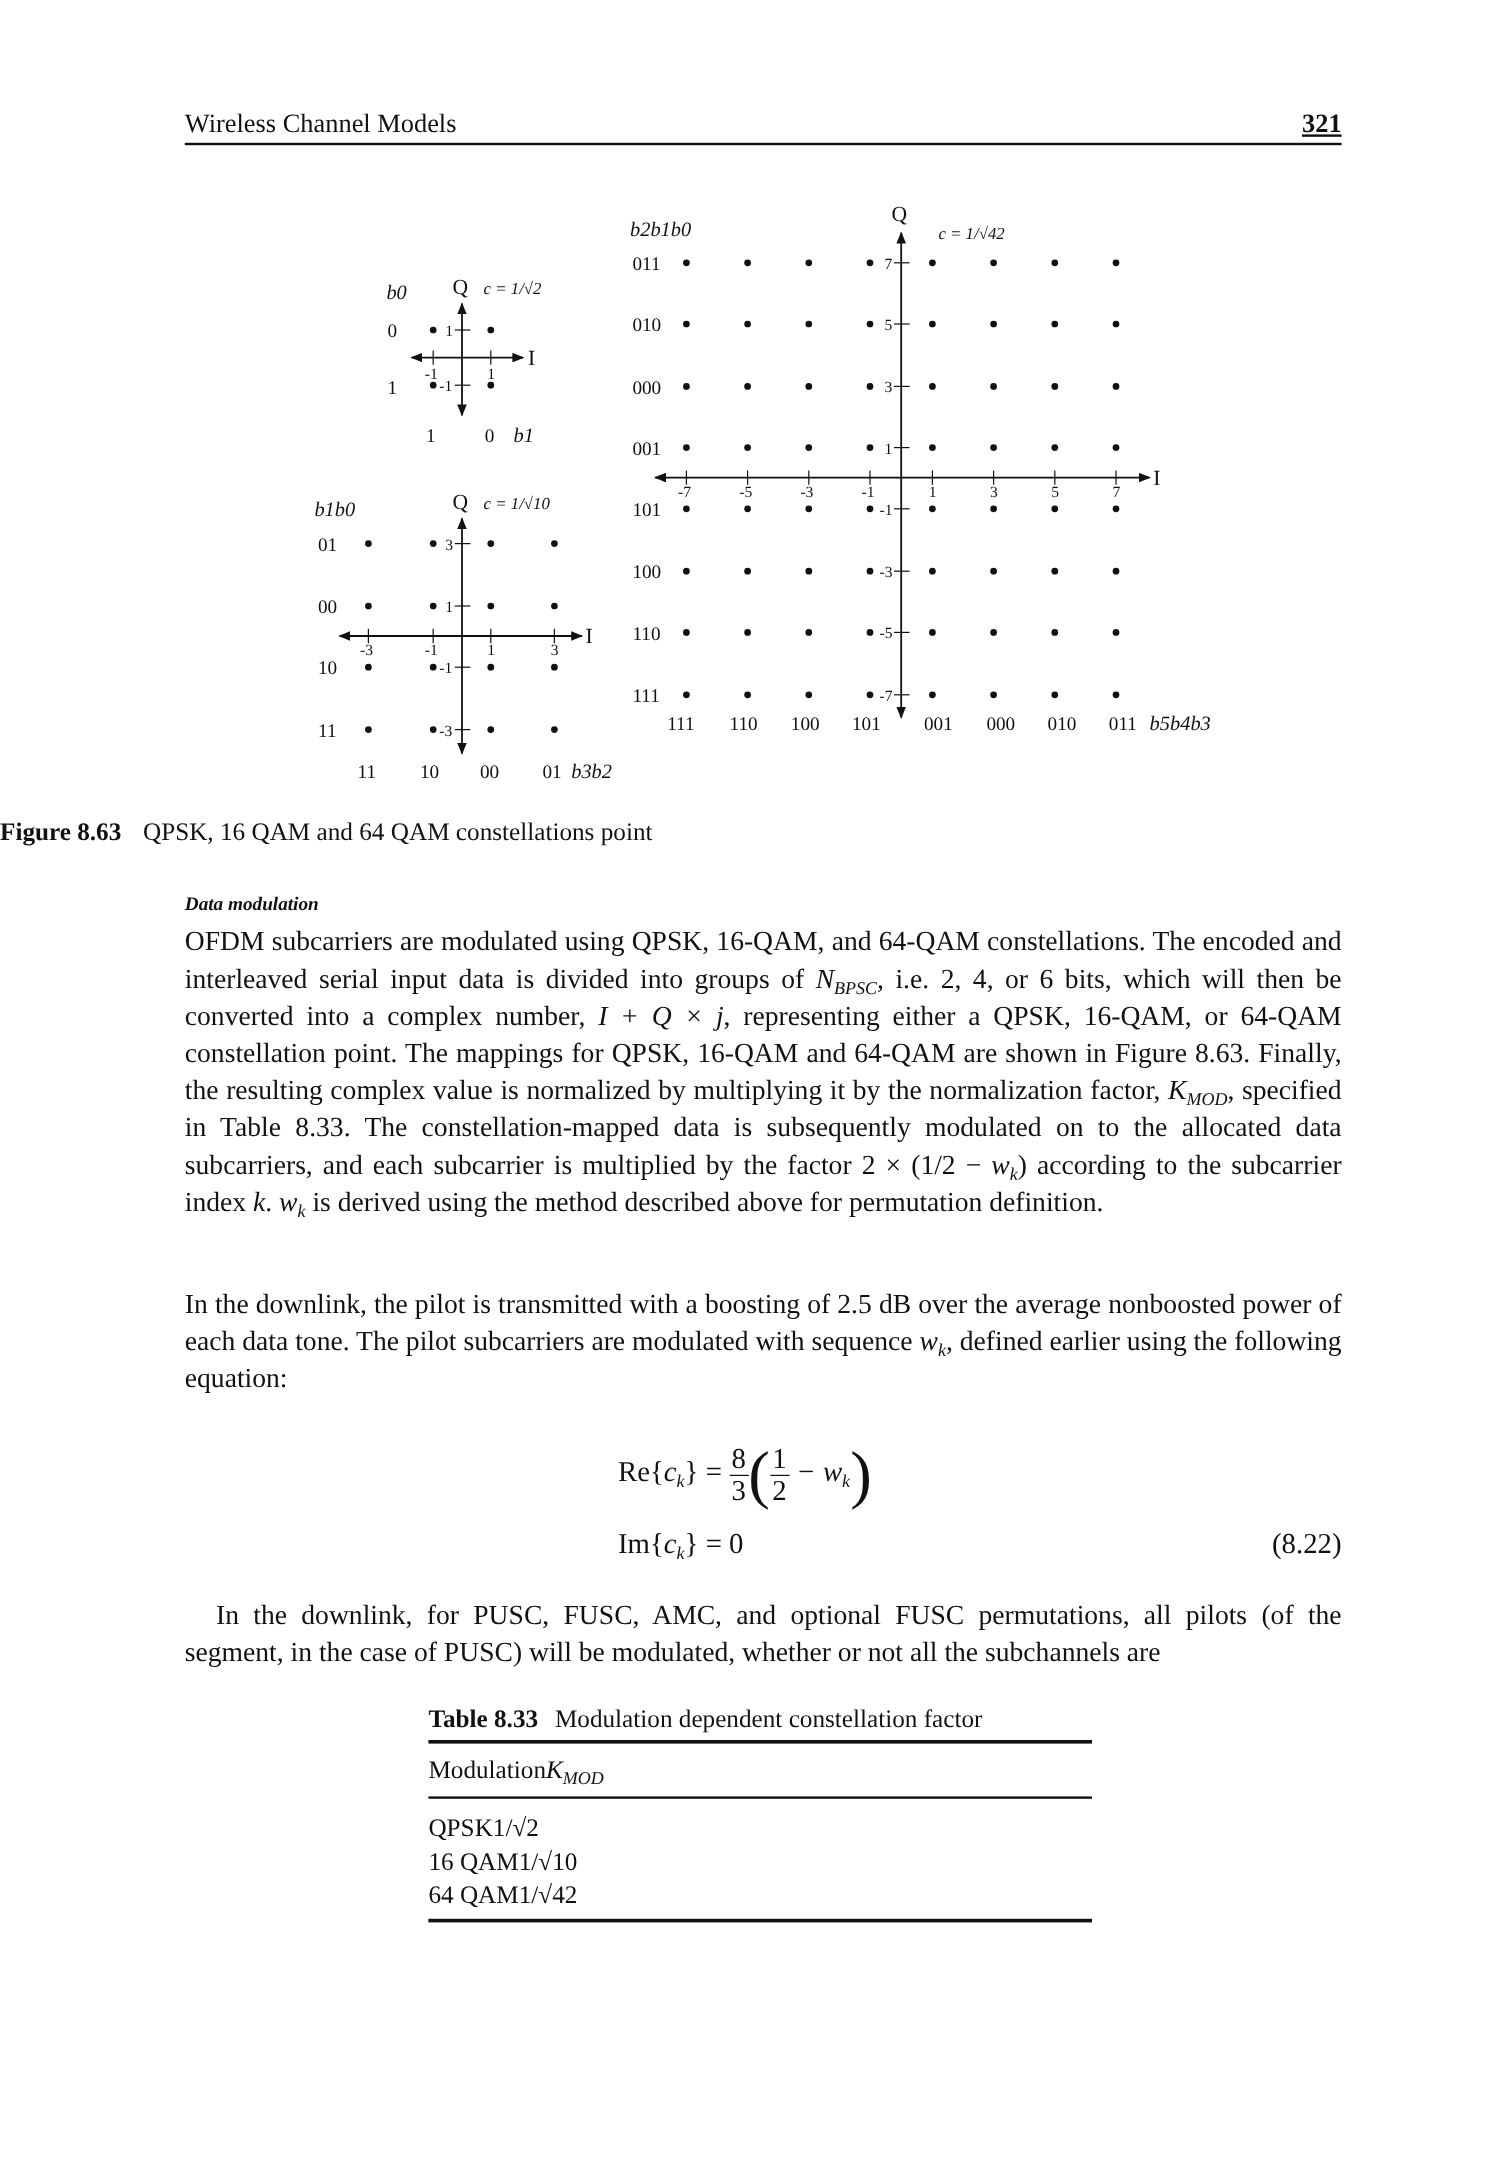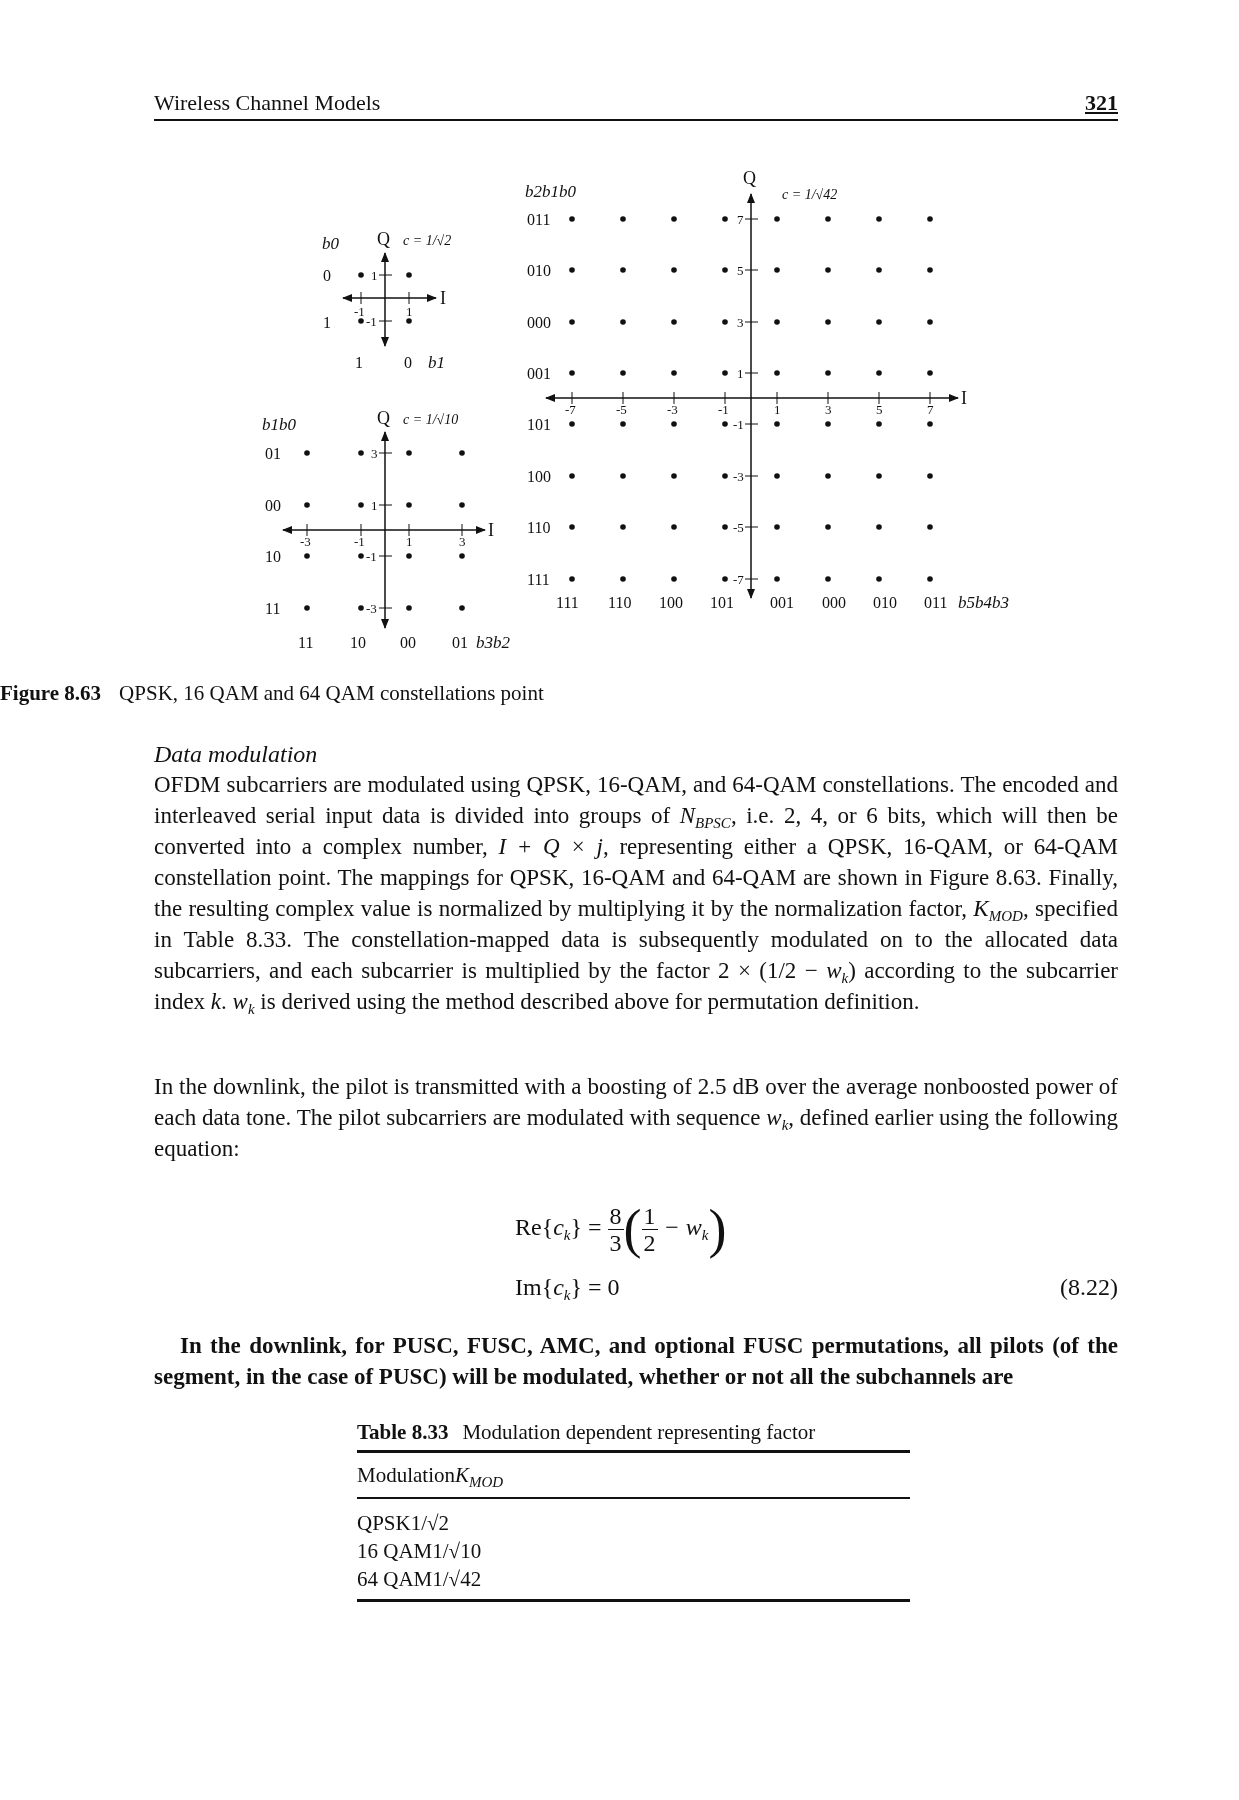--- a/index.html
+++ b/index.html
@@ -6,23 +6,23 @@
   body{width:1239px;height:1800px;position:relative;overflow:hidden;color:#111;
        font-family:"Liberation Serif","DejaVu Serif",serif;}
   .abs{position:absolute;}
   .running-head{left:154px;top:90px;font-size:22px;}
   .page-num{right:121px;top:90px;font-size:22px;font-weight:bold;text-decoration:underline;}
   .head-rule{left:154px;top:119px;width:964px;height:2px;background:#111;}
   svg text{font-family:"Liberation Serif","DejaVu Serif",serif;fill:#111;}
   .caption{left:0;width:1239px;top:681px;font-size:21px;}
   .caption b{margin-right:18px;}
   .section{left:154px;width:964px;font-size:23px;line-height:31px;text-align:justify;}
-  .section h3{font-style:italic;font-weight:normal;font-size:24px;margin:0;line-height:30px;}
+  .section h3{font-style:italic;font-weight:bold;font-size:16px;margin:0;line-height:30px;}
   .section p{margin:0;}
-  .indent{text-indent:26px;font-weight:bold;}
+  .indent{text-indent:26px;}
   sub{font-size:15px;vertical-align:-5px;line-height:0;font-style:italic;}
   i{font-style:italic;}
   .eq{left:515px;top:1198px;width:603px;height:120px;font-size:24px;}
   .eq .row{position:absolute;left:0;white-space:nowrap;}
   .frac{display:inline-block;vertical-align:middle;text-align:center;line-height:26px;}
   .frac span{display:block;}
   .frac .num{border-bottom:1.5px solid #111;padding:0 2px;}
   .paren{font-size:54px;vertical-align:middle;font-weight:200;}
   .eqnum{position:absolute;right:0;top:76px;font-size:24px;}
   .tcap{left:357px;top:1420px;font-size:21px;}
@@ -299,21 +299,21 @@
     <span>Im{</span><i>c</i><sub>k</sub><span>} = 0</span>
   </div>
   <div class="eqnum">(8.22)</div>
 </div>
 
 <div class="abs section" style="top:1330px">
   <p class="indent">In the downlink, for PUSC, FUSC, AMC, and optional FUSC permutations, all pilots (of the segment, in the case of PUSC) will be modulated, whether or not all the subchannels are</p>
 </div>
 
 <div class="abs tcap">
-  <b>Table 8.33</b><span>Modulation dependent representing factor</span>
+  <b>Table 8.33</b><span>Modulation dependent constellation factor</span>
 </div>
 <div class="abs tbl">
   <div class="rule-thick"></div>
   <div class="row" style="height:44px;line-height:44px">
     <span>Modulation</span>
     <span><i>K</i><sub>MOD</sub></span>
   </div>
   <div class="rule-thick" style="height:2px;margin-bottom:10px"></div>
   <div class="row">
       <span>QPSK</span>

